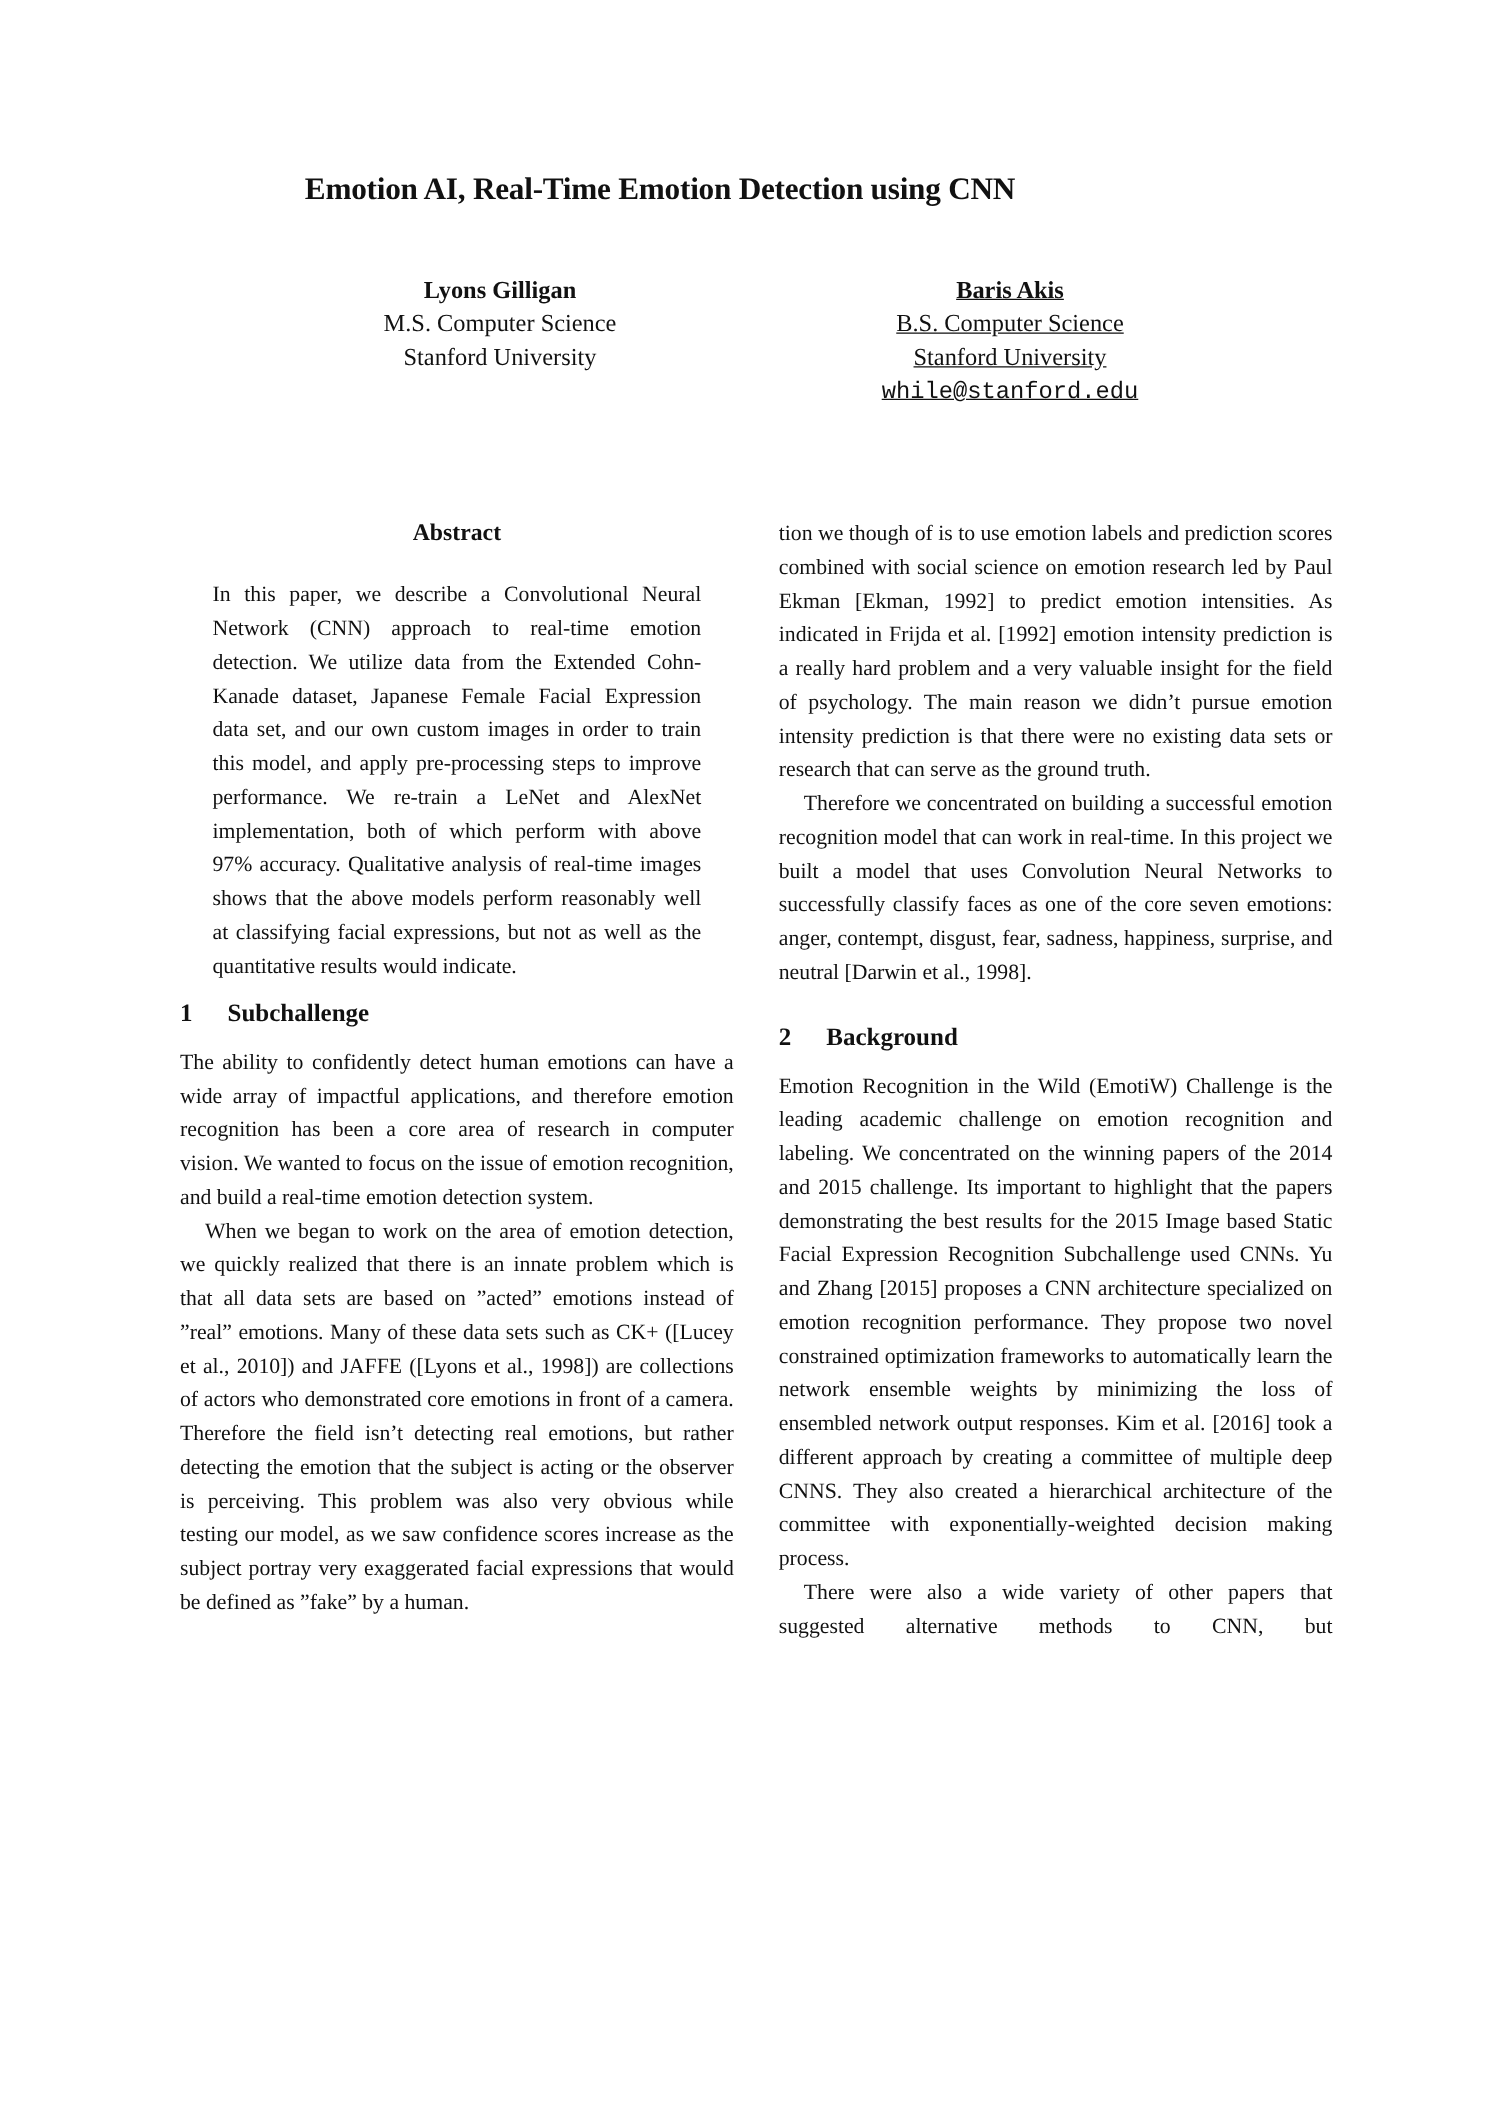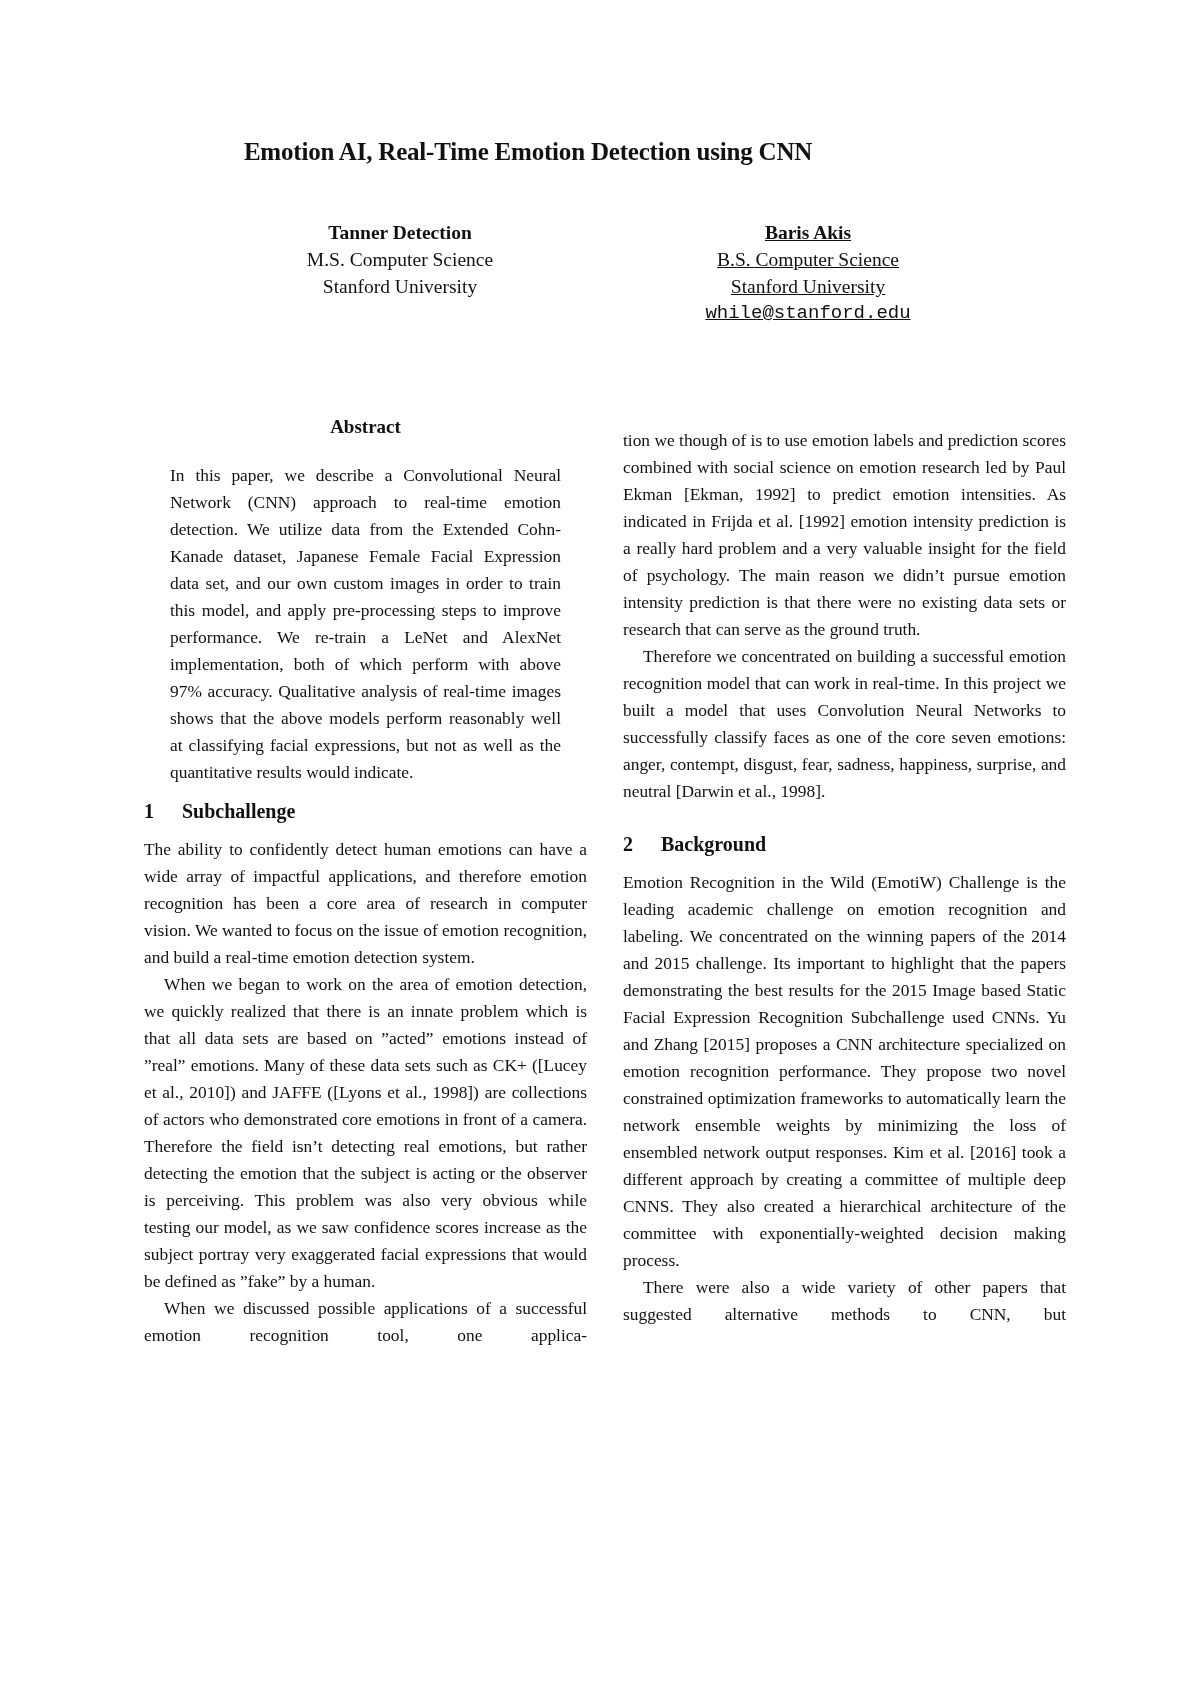--- a/index.html
+++ b/index.html
@@ -7,57 +7,56 @@
          font-family: "Liberation Serif", "DejaVu Serif", serif; color: #111; }
   .title { position: absolute; top: 138px; left: 0; width: 1056px; text-align: center;
            font-size: 25px; font-weight: bold; letter-spacing: -0.2px; }
   .author { position: absolute; top: 219px; width: 400px; text-align: center; font-size: 19.5px; line-height: 27px; }
   .author.a1 { left: 200px; }
   .author.a2 { left: 608px; text-decoration: underline; }
   .author .name { font-weight: bold; }
   .author .email { font-family: "Liberation Mono", "DejaVu Sans Mono", monospace; font-size: 19px; }
   .col { position: absolute; top: 400px; width: 443px; font-size: 17.4px; line-height: 27px; text-align: justify; }
   .col.left { left: 144px; }
-  .col.right { left: 623px; top: 413px; margin-top: 14px; }
+  .col.right { left: 623px; top: 413px; }
   .abstract-head { text-align: center; font-weight: bold; font-size: 19px; margin: 13px 0 22px 0; }
   .abstract-body { margin: 0 26px; }
   p { margin: 0; }
   p.indent { text-indent: 20px; }
   h2 { font-size: 20px; font-weight: bold; margin: 12px 0 12px 0; line-height: 26px; }
   h3 { font-size: 18px; font-weight: bold; margin: 8px 0 12px 0; line-height: 24px; }
   .secnum { display: inline-block; width: 38px; }
   .subnum { display: inline-block; width: 38px; }
   .gap { height: 14px; }
 </style>
 </head>
 <body>
 
 <div class="title">Emotion AI, Real-Time Emotion Detection using CNN</div>
 
 <div class="author a1">
-  <div class="name">Tanner Detection</div>
+  <div class="name">Lyons Gilligan</div>
   <div>M.S. Computer Science</div>
   <div>Stanford University</div>
 </div>
 
 <div class="author a2">
   <div class="name">Baris Akis</div>
   <div>B.S. Computer Science</div>
   <div>Stanford University</div>
   <div class="email">while@stanford.edu</div>
 </div>
 
 <div class="col left">
   <div class="abstract-head">Abstract</div>
   <p class="abstract-body">In this paper, we describe a Convolutional Neural Network (CNN) approach to real-time emotion detection. We utilize data from the Extended Cohn-Kanade dataset, Japanese Female Facial Expression data set, and our own custom images in order to train this model, and apply pre-processing steps to improve performance. We re-train a LeNet and AlexNet implementation, both of which perform with above 97% accuracy. Qualitative analysis of real-time images shows that the above models perform reasonably well at classifying facial expressions, but not as well as the quantitative results would indicate.</p>
 
   <h2><span class="secnum">1</span><span>Subchallenge</span></h2>
   <p>The ability to confidently detect human emotions can have a wide array of impactful applications, and therefore emotion recognition has been a core area of research in computer vision. We wanted to focus on the issue of emotion recognition, and build a real-time emotion detection system.</p>
   <p class="indent">When we began to work on the area of emotion detection, we quickly realized that there is an innate problem which is that all data sets are based on ”acted” emotions instead of ”real” emotions. Many of these data sets such as CK+ ([Lucey et al., 2010]) and JAFFE ([Lyons et al., 1998]) are collections of actors who demonstrated core emotions in front of a camera. Therefore the field isn’t detecting real emotions, but rather detecting the emotion that the subject is acting or the observer is perceiving. This problem was also very obvious while testing our model, as we saw confidence scores increase as the subject portray very exaggerated facial expressions that would be defined as ”fake” by a human.</p>
-  <p class="indent" style="text-align-last: justify;">When we discussed possible applications of a successful emotion recognition tool, one applica-</p>
 </div>
 
 <div class="col right">
   <p>tion we though of is to use emotion labels and prediction scores combined with social science on emotion research led by Paul Ekman [Ekman, 1992] to predict emotion intensities. As indicated in Frijda et al. [1992] emotion intensity prediction is a really hard problem and a very valuable insight for the field of psychology. The main reason we didn’t pursue emotion intensity prediction is that there were no existing data sets or research that can serve as the ground truth.</p>
   <p class="indent">Therefore we concentrated on building a successful emotion recognition model that can work in real-time. In this project we built a model that uses Convolution Neural Networks to successfully classify faces as one of the core seven emotions: anger, contempt, disgust, fear, sadness, happiness, surprise, and neutral [Darwin et al., 1998].</p>
 
   <div class="gap"></div>
   <h2><span class="secnum">2</span><span>Background</span></h2>
   <p>Emotion Recognition in the Wild (EmotiW) Challenge is the leading academic challenge on emotion recognition and labeling. We concentrated on the winning papers of the 2014 and 2015 challenge. Its important to highlight that the papers demonstrating the best results for the 2015 Image based Static Facial Expression Recognition Subchallenge used CNNs. Yu and Zhang [2015] proposes a CNN architecture specialized on emotion recognition performance. They propose two novel constrained optimization frameworks to automatically learn the network ensemble weights by minimizing the loss of ensembled network output responses. Kim et al. [2016] took a different approach by creating a committee of multiple deep CNNS. They also created a hierarchical architecture of the committee with exponentially-weighted decision making process.</p>
   <p class="indent" style="text-align-last: justify;">There were also a wide variety of other papers that suggested alternative methods to CNN, but</p>

